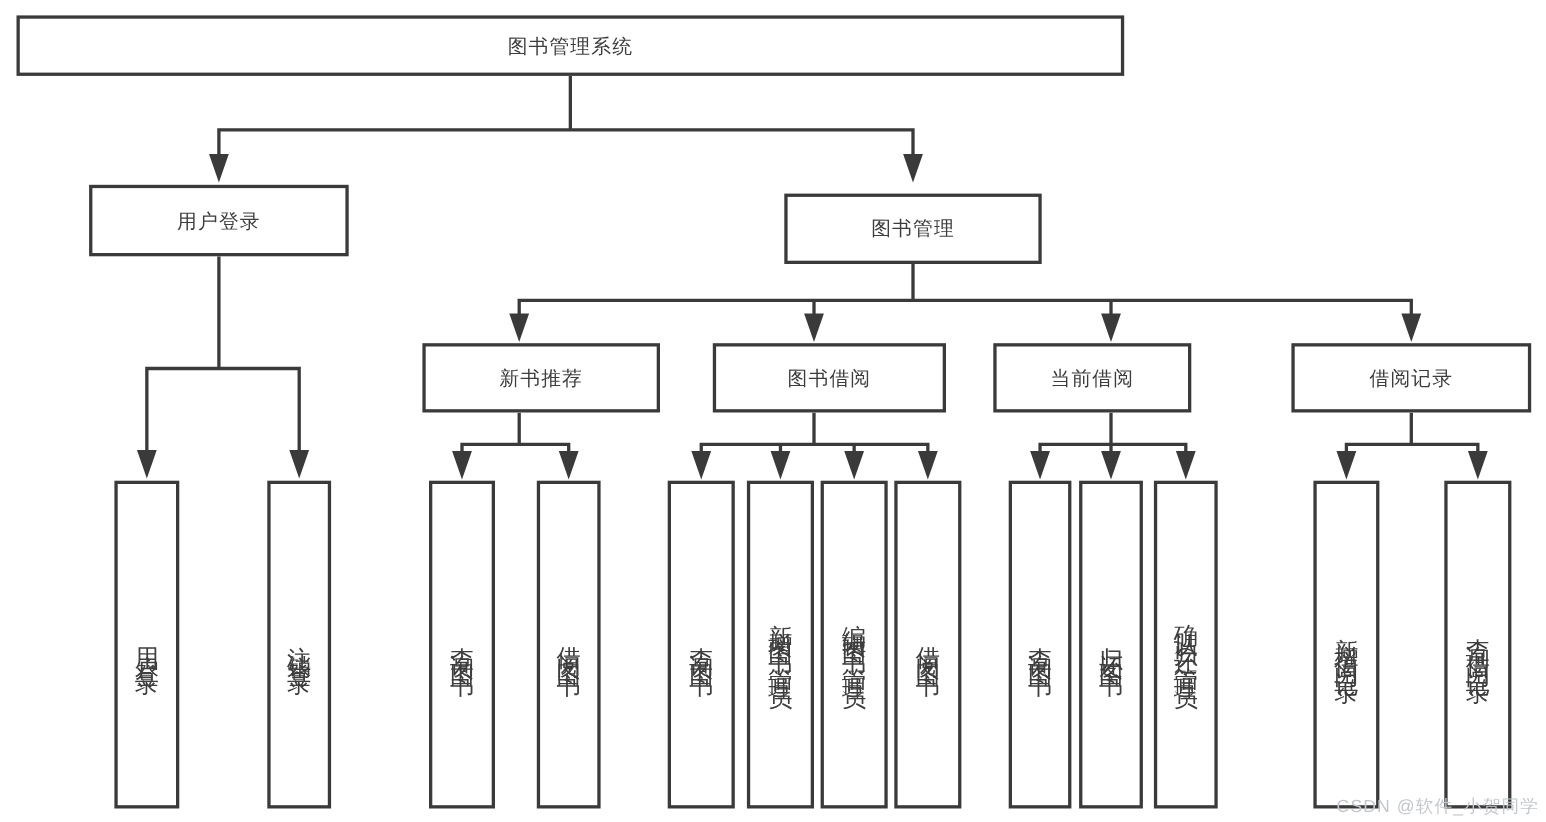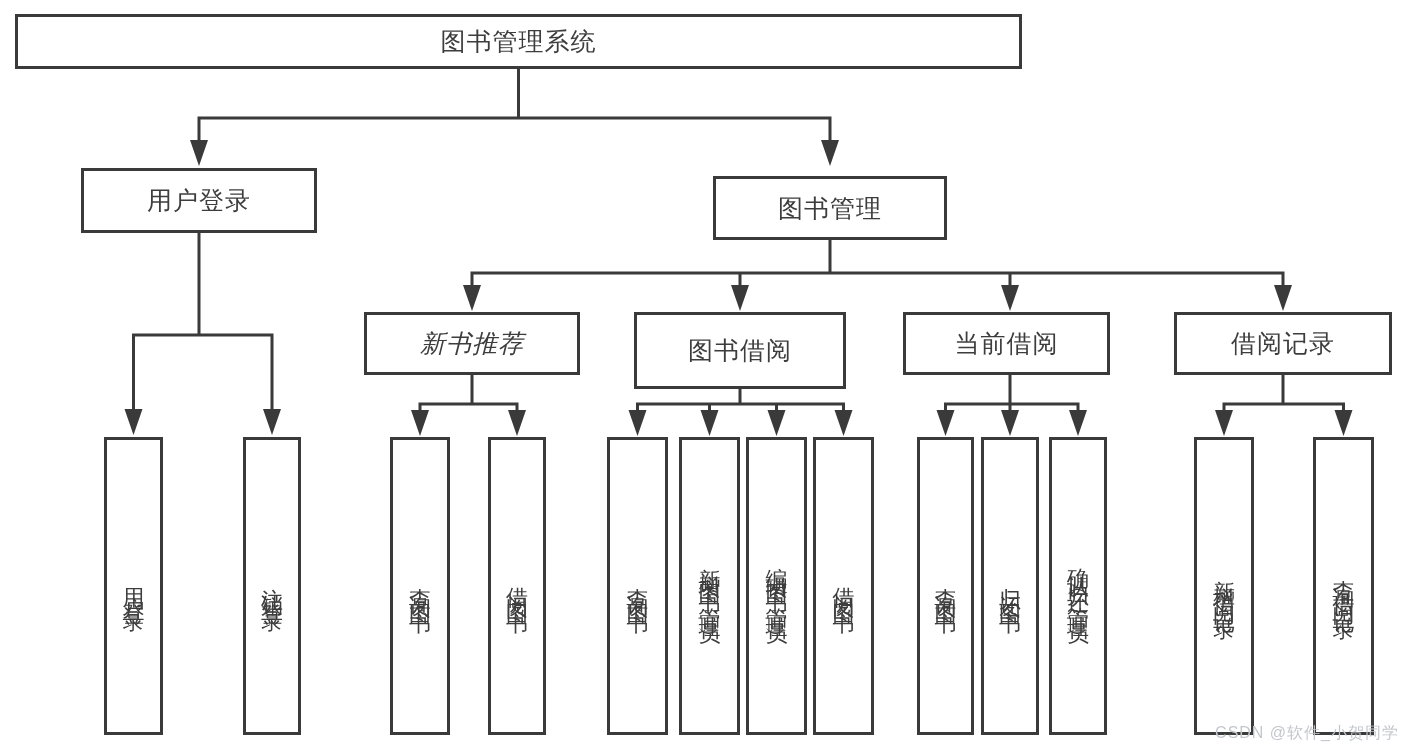--- a/index.html
+++ b/index.html
@@ -16,21 +16,21 @@
     color:var(--line,#3a3a3a);
   }
   .node{
     position:absolute;
     box-sizing:border-box;
     border:3px solid var(--line,#3a3a3a);
     background:var(--boxbg,#ffffff);
     color:var(--text,#3d3d3d);
     display:flex;align-items:center;justify-content:center;
     z-index:2;
-    font-size:25px;
+    font-size:18px;
     letter-spacing:1px;
     white-space:nowrap;
   }
   .node.vertical{font-size:22px;letter-spacing:0;}
   .vtext{
     writing-mode:vertical-rl;
     text-orientation:mixed;
     letter-spacing:8px;
     line-height:1;
     white-space:nowrap;
@@ -41,23 +41,23 @@
     z-index:3;
     font-size:16px;
     letter-spacing:1px;
     color:var(--watermark,#c2c6cc);
     white-space:nowrap;
   }
   
   #n-root{left:15px;top:14px;width:1007px;height:55px;}
   #n-user-login{left:81px;top:168px;width:236px;height:65px;}
   #n-book-mgmt{left:713px;top:176px;width:234px;height:64px;}
-  #n-new-books{left:364px;top:312px;width:216px;height:63px;font-style:italic;}
-  #n-book-borrow{left:634px;top:312px;width:212px;height:77px;}
-  #n-current-borrow{left:903px;top:312px;width:207px;height:63px;}
+  #n-new-books{left:384px;top:312px;width:216px;height:63px;}
+  #n-book-borrow{left:648px;top:312px;width:212px;height:63px;}
+  #n-current-borrow{left:903px;top:312px;width:180px;height:63px;}
   #n-borrow-records{left:1174px;top:312px;width:218px;height:63px;}
   .leaf{top:437px;height:298px;}
   #n-ua-login{left:104px;width:59px;}
   #n-ua-logout{left:243px;width:58px;}
   #n-nb-query{left:390px;width:60px;}
   #n-nb-borrow{left:488px;width:58px;}
   #n-bb-query{left:607px;width:61px;}
   #n-bb-add{left:679px;width:61px;}
   #n-bb-edit{left:746px;width:61px;}
   #n-bb-borrow{left:813px;width:61px;}

